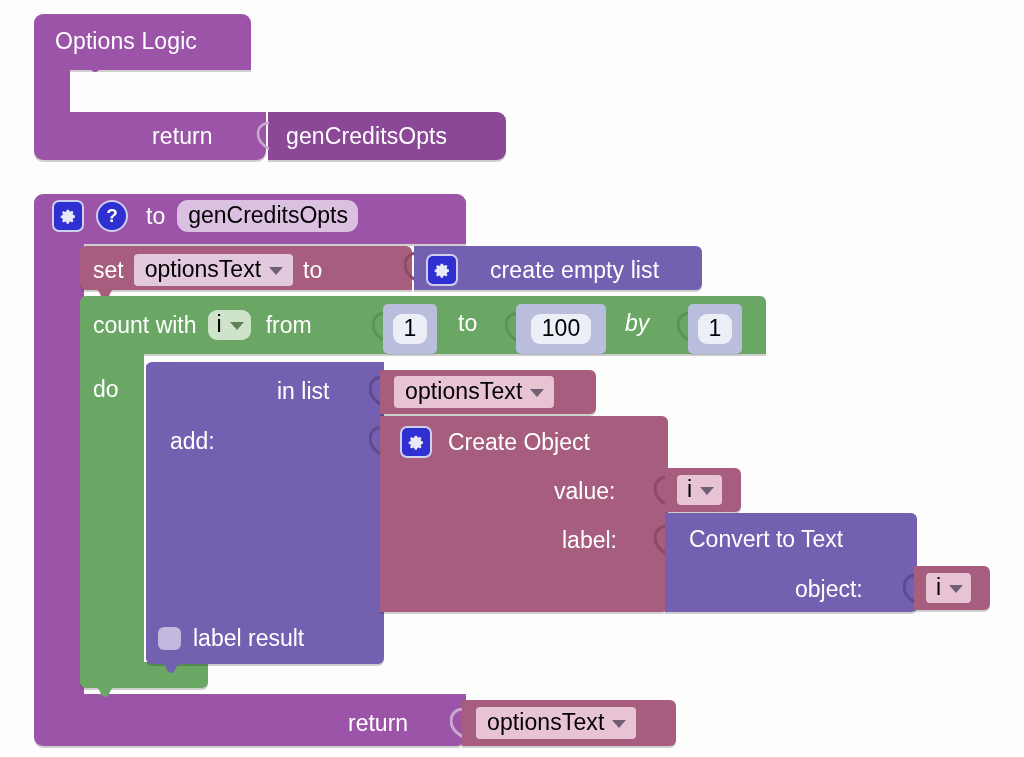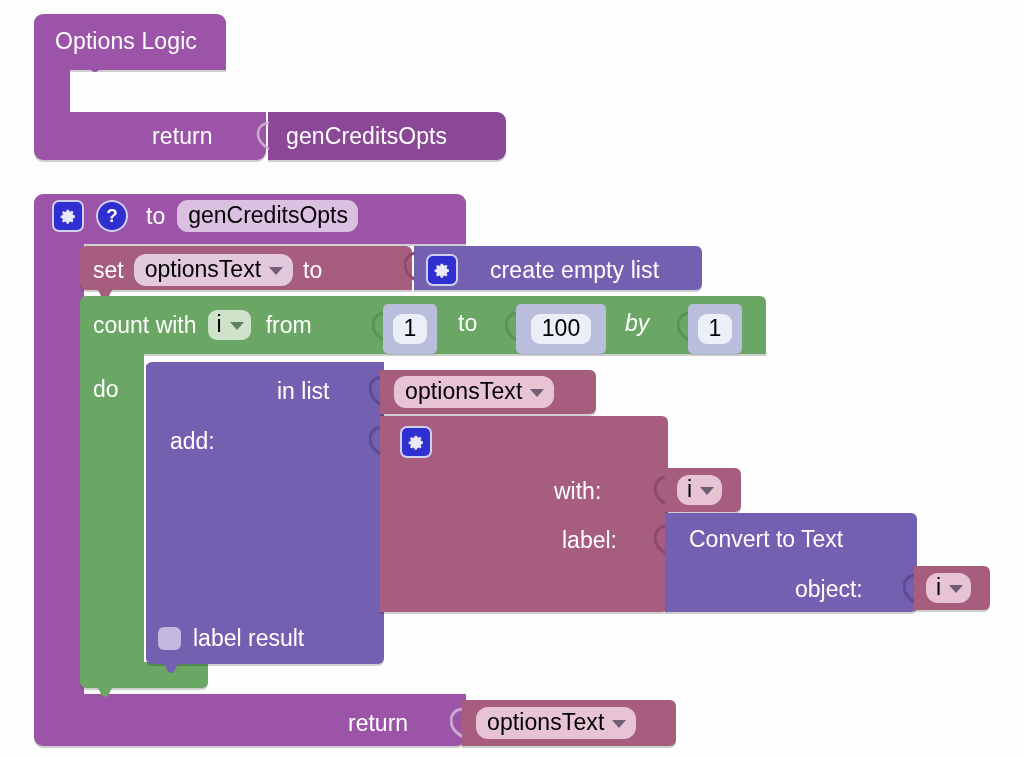--- a/index.html
+++ b/index.html
@@ -45,21 +45,21 @@
   }
   .lbl { color:#fff; font-size:23px; }
 
   
   .field {
     display: inline-flex;
     align-items: center;
     gap: 7px;
     background: #e2c9de;
     color: #000;
-    border-radius: 12px;
+    border-radius: 4px;
     padding: 4px 10px 5px 11px;
     font-size: 23px;
     line-height: 1;
   }
   .field.lilac { background:#dcc8e4; }
   .field.green-f { background:#cfe3cb; border-radius:9px; padding:3px 7px 4px 9px; }
   .field.rose  { background:#e7c3d4; }
   .caret {
     width: 0; height: 0;
     border-left: 7px solid transparent;
@@ -127,21 +127,21 @@
   }
   .socket svg { display:block; width:14px; height:30px; }
 </style>
 </head>
 <body>
 
 <div id="workspace">
 
   <div>
 
-    <div class="blk purple" style="left:34px; top:14px; width:192px; height:56px; border-radius:9px 9px 0 0;">
+    <div class="blk purple" style="left:34px; top:14px; width:217px; height:56px; border-radius:9px 9px 0 0;">
       <div class="row" style="left:21px; top:16px;">
         <span class="lbl">Options Logic</span>
       </div>
     </div>
 
     <div class="blk purple" style="left:34px; top:62px; width:36px; height:55px; border-radius:0; box-shadow:none;"></div>
 
     <div style="position:absolute; left:70px; top:62px; width:60px; height:13px;">
       <svg width="60" height="13" viewBox="0 0 60 13">
         <path d="M0,0 H14 a6,6 0 0 1 0,0 l3,0 c3,0 3,8 8,8 s5,-8 8,-8 H60 V0 H0 Z" fill="#9b54a7"></path>
@@ -317,24 +317,25 @@
     </div>
 
     <div class="blk mauve" style="left:380px; top:416px; width:288px; height:196px; border-radius:0 6px 6px 0;"></div>
     <div class="row" style="left:400px; top:426px; gap:16px;">
       <span class="gear-btn">
         <svg class="gear-svg" viewBox="0 0 24 24" fill="#e8e8f6">
           <path d="M12 8.2a3.8 3.8 0 1 0 0 7.6 3.8 3.8 0 0 0 0-7.6zm0 5.9a2.1 2.1 0 1 1 0-4.2 2.1 2.1 0 0 1 0 4.2z"></path>
           <path d="M21 13.6v-3.2l-2.4-.4a6.9 6.9 0 0 0-.8-1.9l1.4-2-2.3-2.3-2 1.4a6.9 6.9 0 0 0-1.9-.8L12.6 2.4H9.4L9 4.8a6.9 6.9 0 0 0-1.9.8l-2-1.4-2.3 2.3 1.4 2a6.9 6.9 0 0 0-.8 1.9l-2.4.4v3.2l2.4.4c.2.7.4 1.3.8 1.9l-1.4 2 2.3 2.3 2-1.4c.6.4 1.2.6 1.9.8l.4 2.4h3.2l.4-2.4c.7-.2 1.3-.4 1.9-.8l2 1.4 2.3-2.3-1.4-2c.4-.6.6-1.2.8-1.9l2.4-.4z"></path>
         </svg>
       </span>
+      <span class="lbl">Create Object</span>
     </div>
 
     <div class="row" style="left:554px; top:478px;">
-      <span class="lbl">with:</span>
+      <span class="lbl">value:</span>
     </div>
     <div class="socket" style="left:654px; top:476px;">
       <svg viewBox="0 0 14 30">
         <path d="M13,1 C6,1 1,6 1,13 s5,12 12,16" fill="none" stroke="#8d4a68" stroke-width="3"></path>
       </svg>
     </div>
     <div class="blk mauve" style="left:665px; top:468px; width:76px; height:44px; border-radius:0 6px 6px 0;">
       <span class="field rose" style="position:absolute; left:12px; top:7px; padding:3px 8px 4px 10px;">
         <span>i</span>
         <i class="caret"></i>

